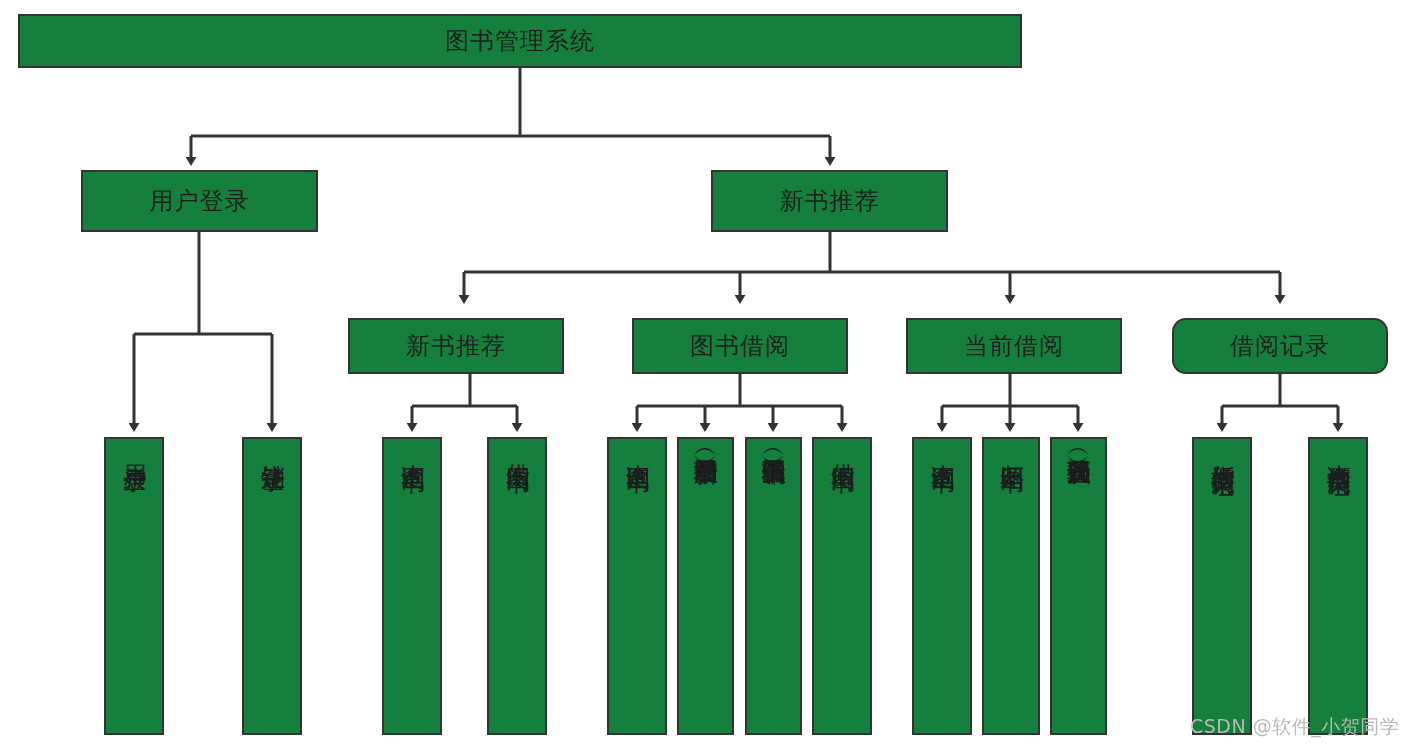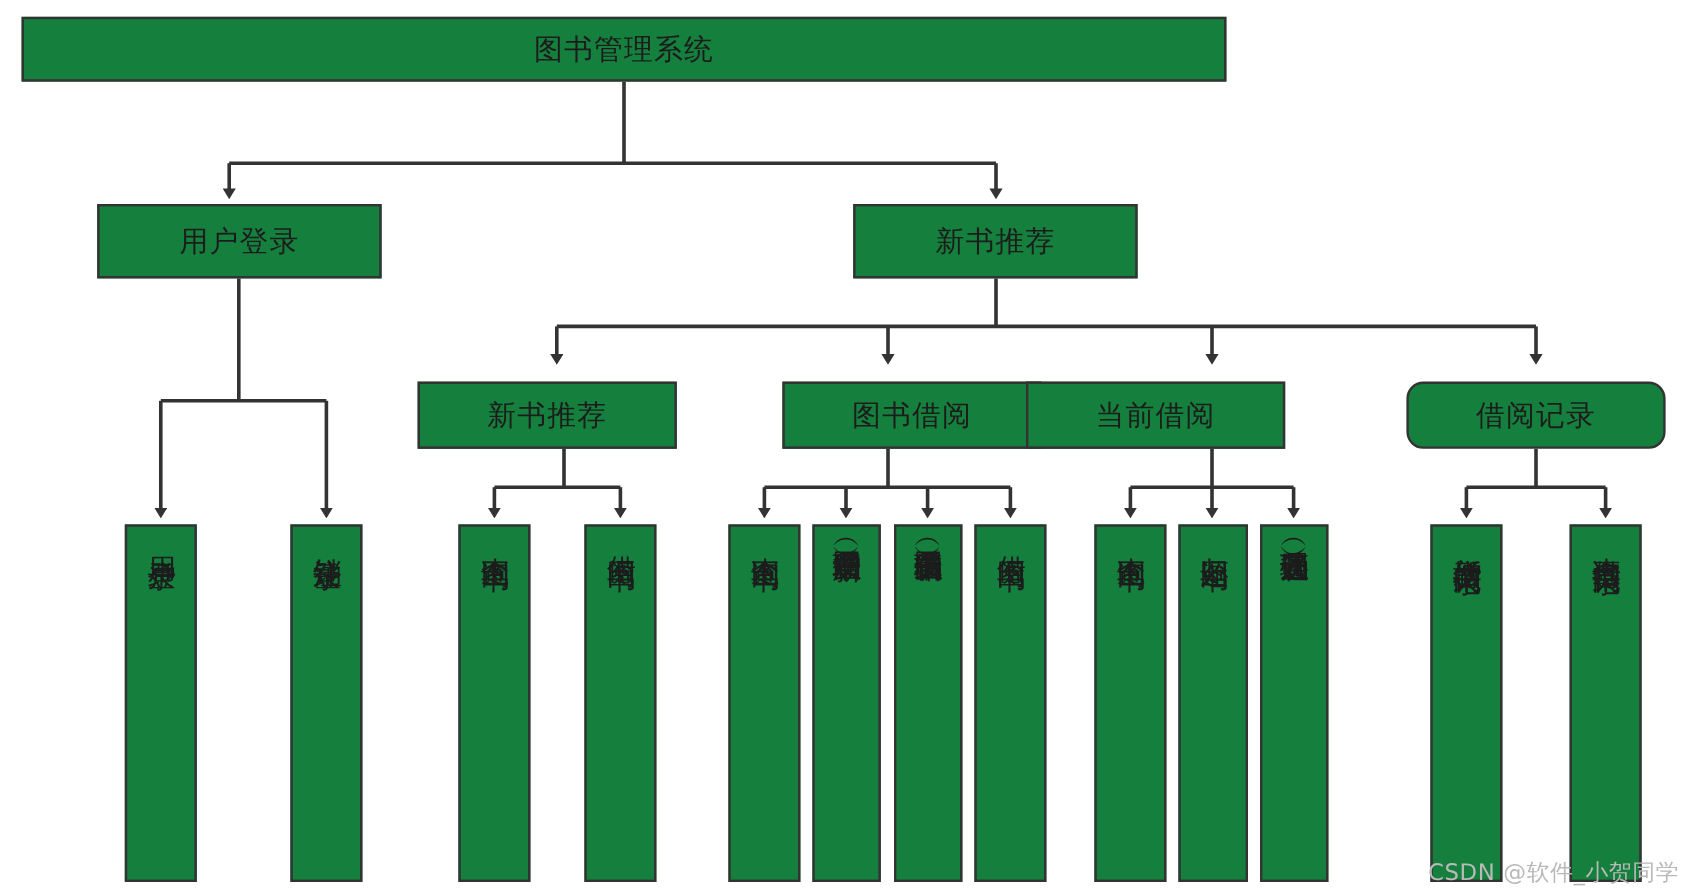--- a/index.html
+++ b/index.html
@@ -135,24 +135,24 @@
   <div class="node horiz" style="left:81px; top:170px; width:237px; height:62px;">
     <span>用户登录</span>
   </div>
   <div class="node horiz" style="left:711px; top:170px; width:237px; height:62px;">
     <span>新书推荐</span>
   </div>
 
   <div class="node horiz" style="left:348px; top:318px; width:216px; height:56px;">
     <span>新书推荐</span>
   </div>
-  <div class="node horiz" style="left:632px; top:318px; width:216px; height:56px;margin-left:20px;">
+  <div class="node horiz" style="left:632px; top:318px; width:216px; height:56px;">
     <span>图书借阅</span>
   </div>
-  <div class="node horiz" style="left:855px; top:318px; width:216px; height:56px;">
+  <div class="node horiz" style="left:906px; top:318px; width:216px; height:56px;">
     <span>当前借阅</span>
   </div>
   <div class="node horiz" style="left:1172px; top:318px; width:216px; height:56px;border-radius:14px;">
     <span>借阅记录</span>
   </div>
 
   <div class="node leaf" style="left:104px; top:437px; width:60px; height:298px;">
     <span class="vtext">用户登录</span>
   </div>
   <div class="node leaf" style="left:242px; top:437px; width:60px; height:298px;">

